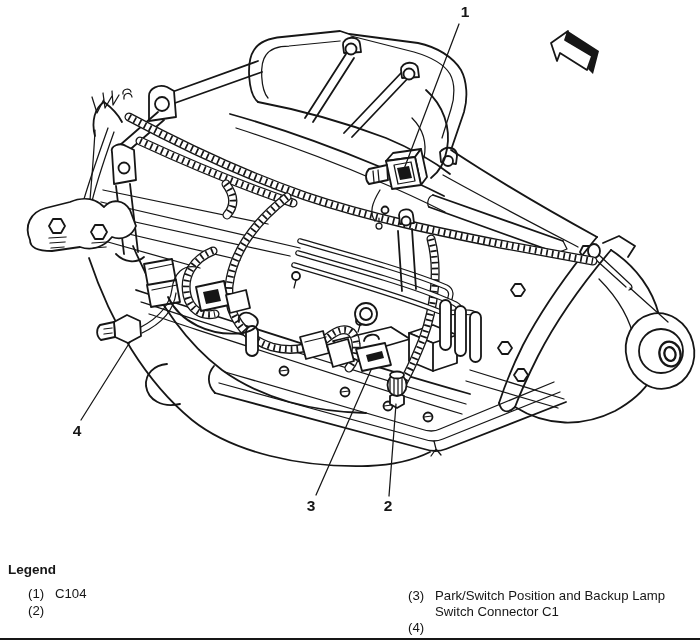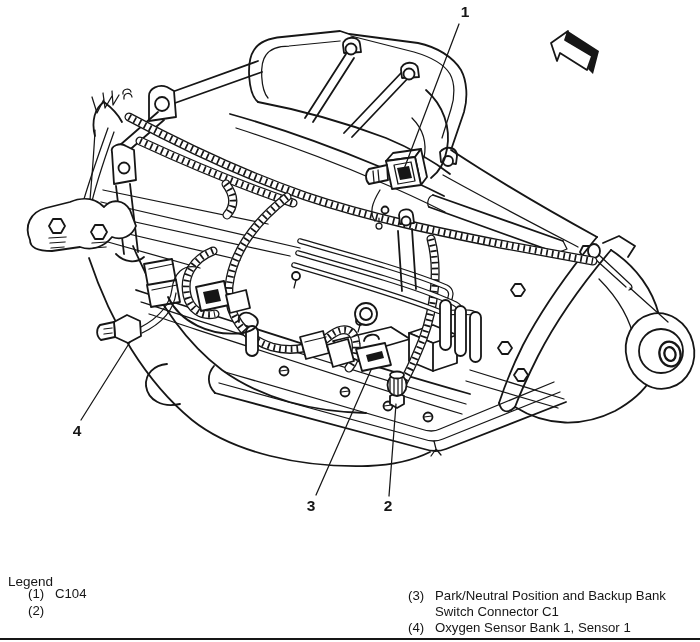--- a/index.html
+++ b/index.html
@@ -15,21 +15,21 @@
   
   .t-out{stroke:#161616;stroke-width:9;fill:none;stroke-linecap:round;}
   .t-in{stroke:#ffffff;stroke-width:6.4;fill:none;stroke-linecap:round;}
   .t-rib{stroke:#161616;stroke-width:6.4;fill:none;stroke-dasharray:1.7 4.1;}
   
   .p-out{stroke:#161616;stroke-width:5.6;fill:none;stroke-linecap:round;}
   .p-in{stroke:#ffffff;stroke-width:3.2;fill:none;stroke-linecap:round;}
   .num{font:bold 15.5px "Liberation Sans",sans-serif;fill:#161616;}
   
   #legend{position:absolute;left:0;top:560px;width:700px;font-size:13.2px;line-height:15.6px;}
-  #legend .title{position:absolute;left:8px;top:14px;font-weight:normal;font-size:13.5px;}
+  #legend .title{position:absolute;left:8px;top:2px;font-weight:bold;font-size:13.5px;}
   .lcol{position:absolute;top:26px;}
   #lcol1{left:28px;width:290px;}
   #lcol2{left:408px;width:288px;top:28px;}
   .lrow{display:flex;margin-bottom:1px;}
   .lref{width:27px;flex:0 0 27px;}
   .llab{width:240px;}
   #bottom-rule{position:absolute;left:0;top:638px;width:700px;height:2px;background:#161616;}
 </style>
 </head>
 <body>
@@ -271,23 +271,22 @@
       <span class="llab">C104</span>
     </div>
     <div class="lrow">
       <span class="lref">(2)</span>
     </div>
   </div>
 
   <div class="lcol" id="lcol2">
     <div class="lrow">
       <span class="lref">(3)</span>
-      <span class="llab">Park/Neutral Position and Backup Bank Switch Connector C1</span>
+      <span class="llab">Park/Switch Position and Backup Lamp Switch Connector C1</span>
     </div>
     <div class="lrow">
       <span class="lref">(4)</span>
-      <span class="llab">Oxygen Sensor Bank 1, Sensor 1</span>
     </div>
   </div>
 </div>
 
 <div id="bottom-rule"></div>
 </div>
 
 </body></html>

